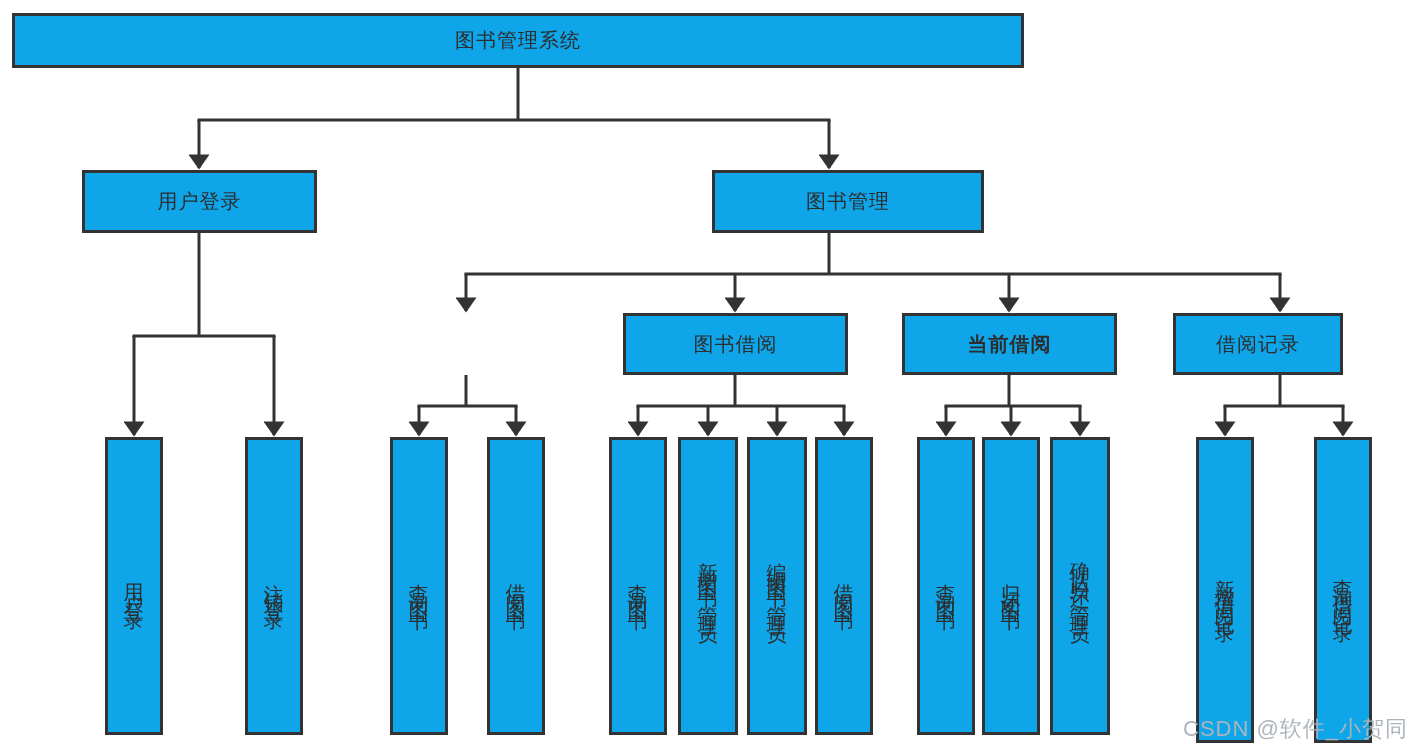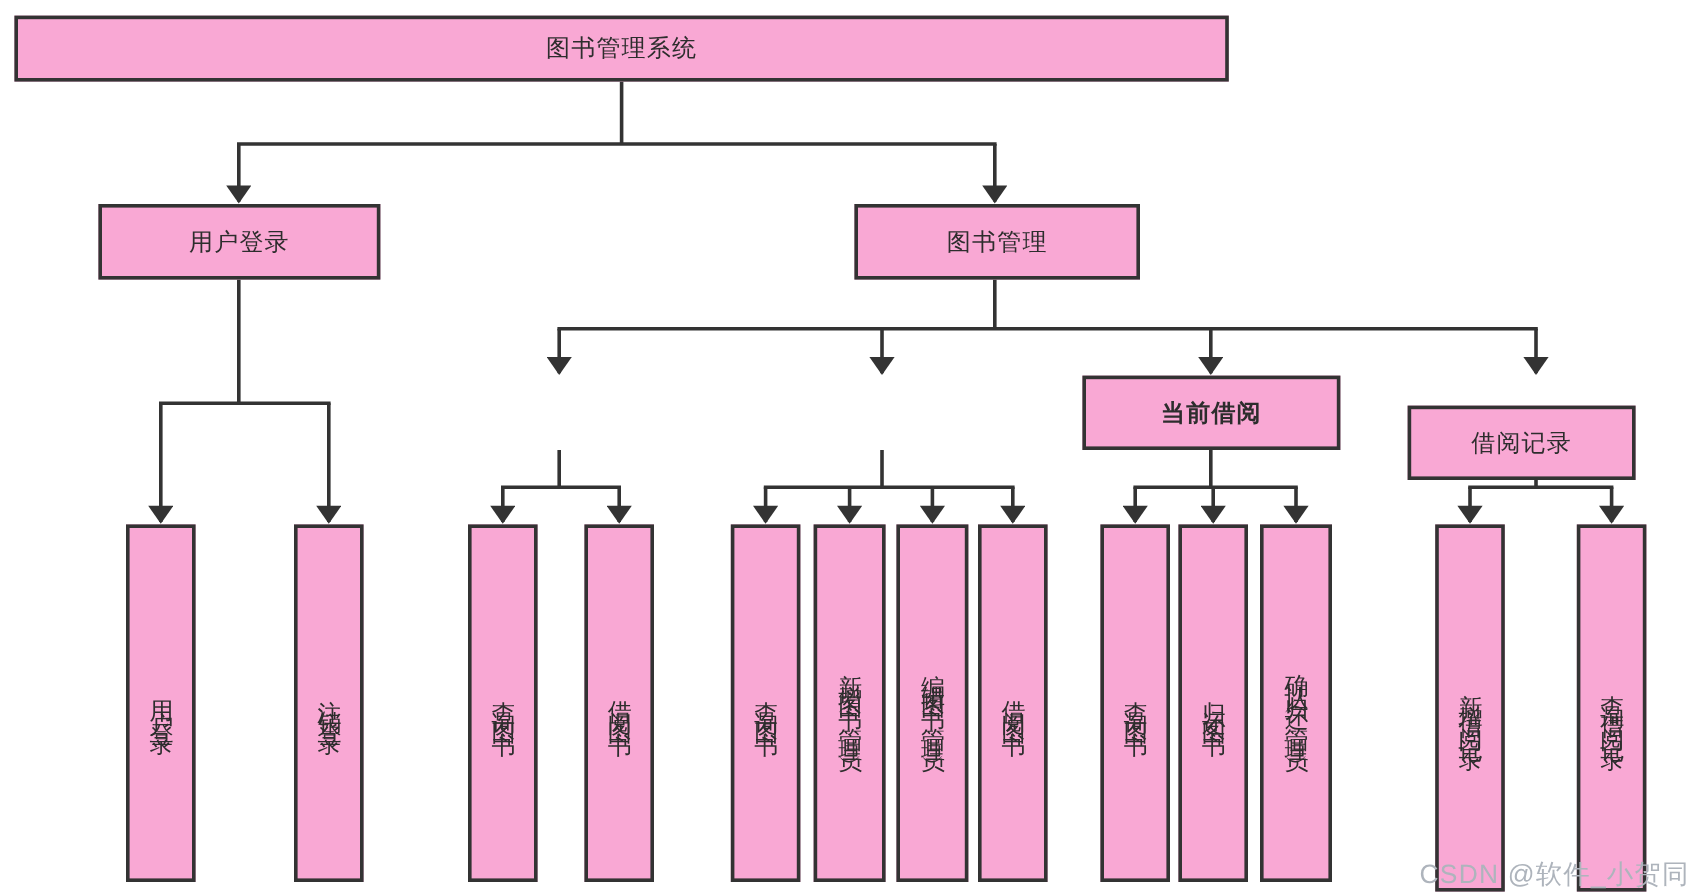--- a/index.html
+++ b/index.html
@@ -1,20 +1,20 @@
 <!DOCTYPE html>
 <html><head>
 <meta charset="utf-8">
 <style>
   html,body{margin:0;padding:0;background:#ffffff;}
   body{width:1405px;height:747px;position:relative;overflow:hidden;
        font-family:"Liberation Sans","DejaVu Sans",sans-serif;color:#2d2d2d;}
   .stage{position:absolute;inset:0;}
   svg.wires{position:absolute;left:0;top:0;z-index:1;}
-  .box{position:absolute;box-sizing:border-box;border:3px solid #333333;background:#f9a8d4;
+  .box{position:absolute;box-sizing:border-box;border:3px solid #333333;background:#0ea5e9;
        display:flex;align-items:center;justify-content:center;z-index:2;}
   .h-label{font-size:20px;letter-spacing:1px;white-space:nowrap;}
   .v-label{writing-mode:vertical-rl;text-orientation:mixed;font-size:20px;
            letter-spacing:9px;line-height:1;white-space:nowrap;}
   .watermark{position:absolute;left:1183px;top:714px;z-index:5;font-size:22px;
              color:#aeb4bc;letter-spacing:1px;white-space:nowrap;}
 </style>
 </head>
 <body>
 
@@ -70,28 +70,31 @@
     </g>
   </svg>
 
   <div class="box" style="left:12px;top:13px;width:1012px;height:55px;">
     <span class="h-label">图书管理系统</span>
   </div>
 
   <div class="box" style="left:82px;top:170px;width:235px;height:63px;">
     <span class="h-label">用户登录</span>
   </div>
-  <div class="box" style="left:712px;top:170px;width:238px;height:63px;">
+  <div class="box" style="left:712px;top:170px;width:272px;height:63px;">
     <span class="h-label">图书管理</span>
   </div>
 
+  <div class="box" style="left:623px;top:313px;width:225px;height:62px;">
+    <span class="h-label">图书借阅</span>
+  </div>
   <div class="box" style="left:902px;top:313px;width:215px;height:62px;font-weight:bold;">
     <span class="h-label">当前借阅</span>
   </div>
-  <div class="box" style="left:1173px;top:313px;width:190px;height:62px;margin-top:25px;">
+  <div class="box" style="left:1173px;top:313px;width:170px;height:62px;">
     <span class="h-label">借阅记录</span>
   </div>
 
   <div class="box" style="left:105px;top:437px;width:58px;height:298px;">
     <span class="v-label">用户登录</span>
   </div>
   <div class="box" style="left:245px;top:437px;width:58px;height:298px;">
     <span class="v-label">注销登录</span>
   </div>
 

